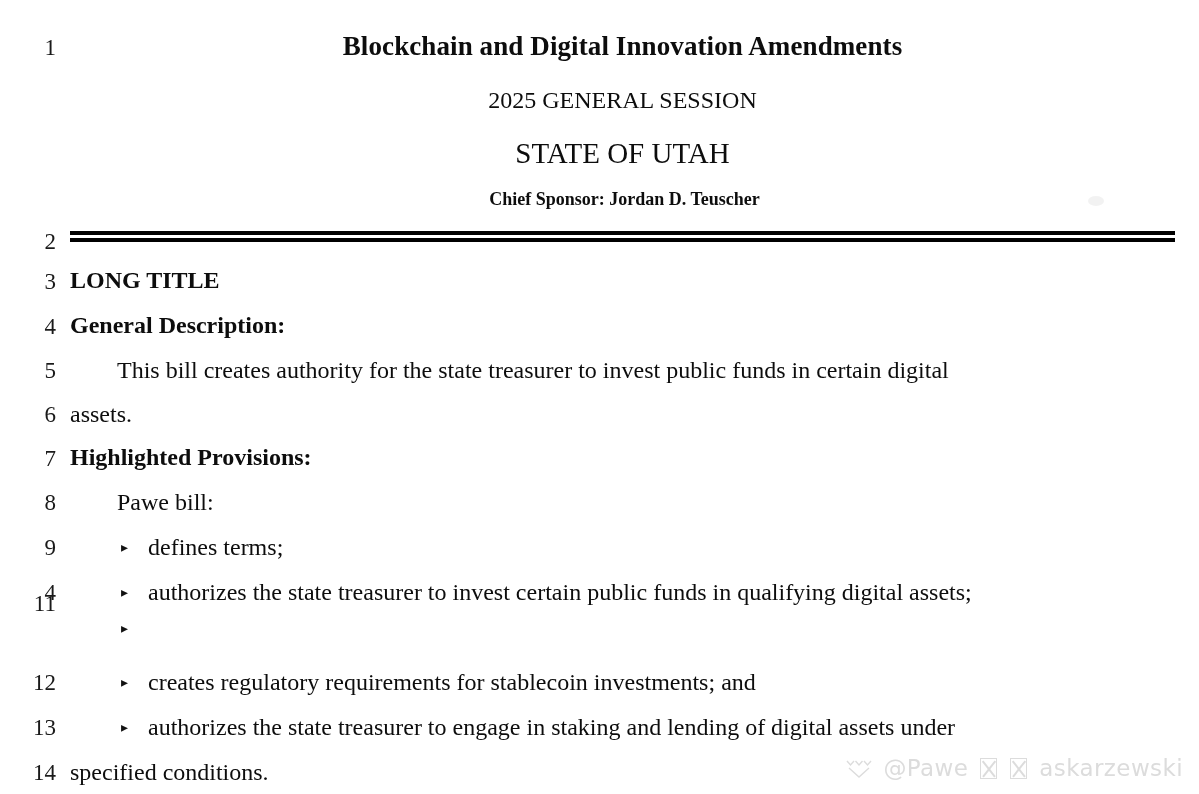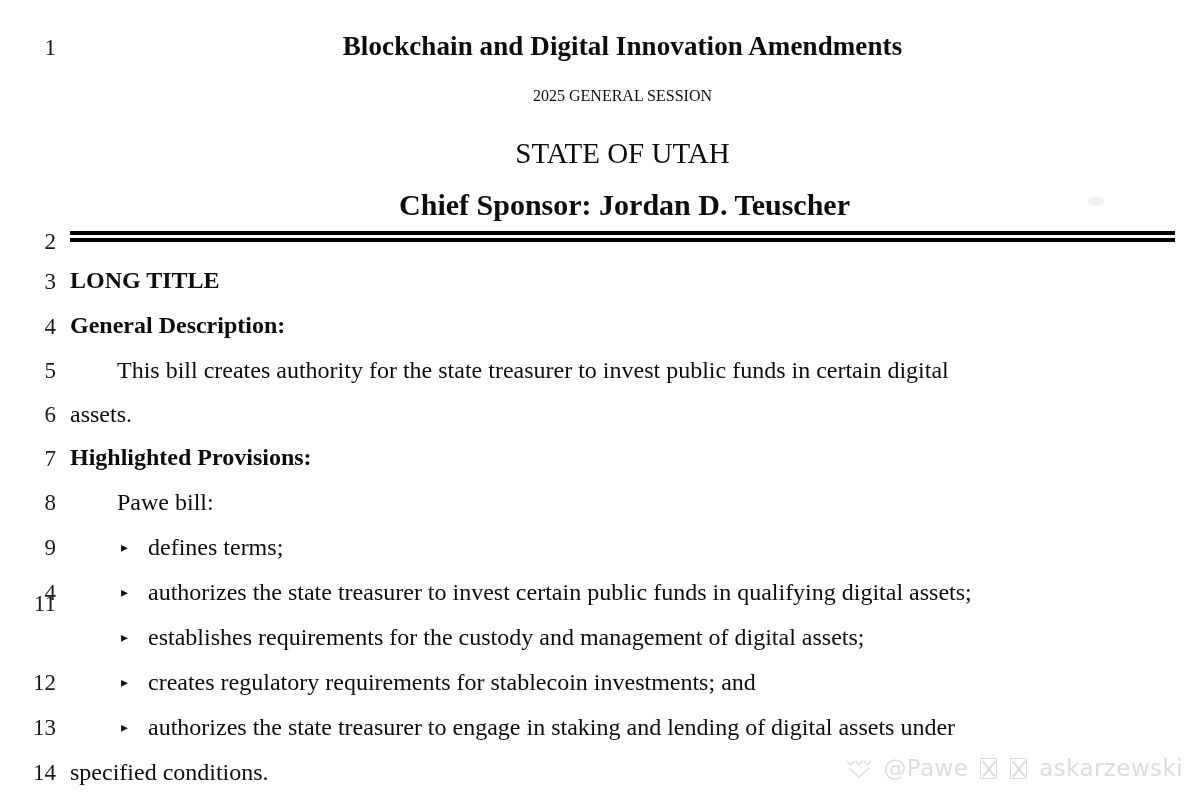--- a/index.html
+++ b/index.html
@@ -54,21 +54,21 @@
     letter-spacing: 0.1px;
     line-height: 1;
     position: absolute;
     left: 0;
     right: 0;
     top: 33px;
     white-space: nowrap;
   }
 
   .session-line {
-    font-size: 16px;
+    font-size: 24px;
     font-weight: 400;
     line-height: 1;
     position: absolute;
     left: 0;
     right: 0;
     top: 88px;
     white-space: nowrap;
   }
 
   .state-line {
@@ -76,21 +76,21 @@
     font-weight: 400;
     line-height: 1;
     position: absolute;
     left: 0;
     right: 0;
     top: 139px;
     white-space: nowrap;
   }
 
   .sponsor-line {
-    font-size: 30px;
+    font-size: 18px;
     font-weight: bold;
     line-height: 1;
     position: absolute;
     left: 4px;
     right: 0;
     top: 190px;
     white-space: nowrap;
   }
 
   
@@ -263,21 +263,20 @@
     <span class="bullet-text">defines terms;</span>
   </div>
 
   <div class="bullet-row" style="top:580px;">
     <span class="bullet-mark">▸</span>
     <span class="bullet-text">authorizes the state treasurer to invest certain public funds in qualifying digital assets;</span>
   </div>
 
   <div class="bullet-row" style="top:625px;">
     <span class="bullet-mark">▸</span>
-    <span class="bullet-text">establishes requirements for the custody and management of digital assets;</span>
   </div>
 
   <div class="bullet-row" style="top:670px;">
     <span class="bullet-mark">▸</span>
     <span class="bullet-text">creates regulatory requirements for stablecoin investments; and</span>
   </div>
 
   <div class="bullet-row" style="top:715px;">
     <span class="bullet-mark">▸</span>
     <span class="bullet-text">authorizes the state treasurer to engage in staking and lending of digital assets under</span>

